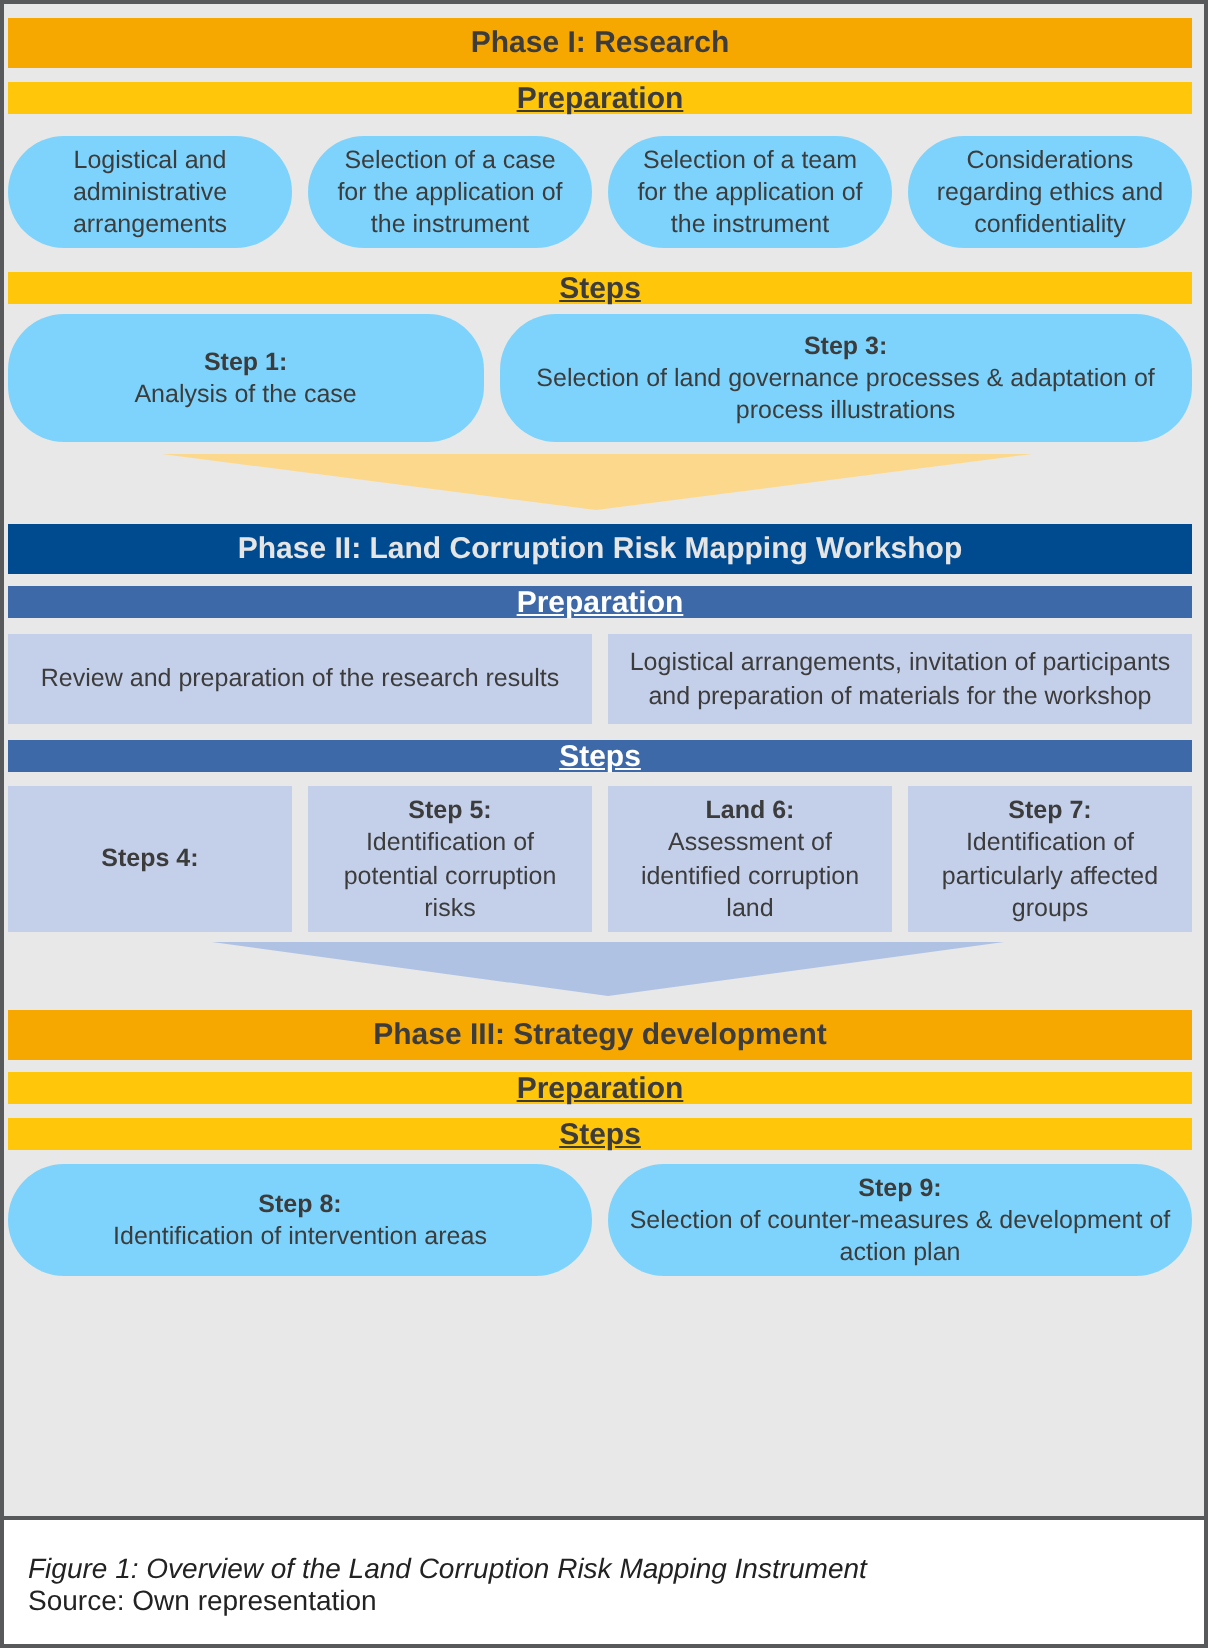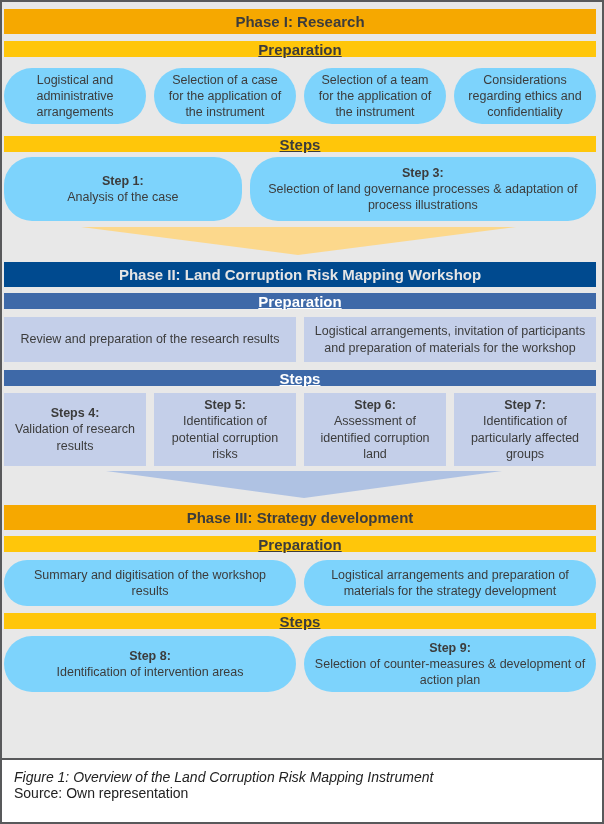--- a/index.html
+++ b/index.html
@@ -45,21 +45,21 @@
   .h45{height:45px;}
   .h73{height:73px;}
   .h46{height:46px;}
   .grow15{flex-grow:1.5;}
   .arrow-wrap{flex:0 0 auto;line-height:0;}
   .caption{
     flex:0 0 auto;height:64px;background:#FFFFFF;
     border-top:2px solid #58595B;
     padding:9px 23px 8px 12px;
     font-size:14px;color:#222222;
-    display:flex;flex-direction:column;justify-content:flex-start;
+    display:flex;flex-direction:column;justify-content:center;
   }
   .fig{font-style:italic;}
 </style>
 </head>
 <body>
 
 <div class="frame">
   <div class="diagram">
 
     <div class="bar phase-bar gold">
@@ -114,54 +114,45 @@
       <div class="box lblue h45">
         <span>Logistical arrangements, invitation of participants and preparation of materials for the workshop</span>
       </div>
     </div>
     <div class="bar sub-bar mdblue mt8">
       <span>Steps</span>
     </div>
     <div class="row mt7">
       <div class="box lblue h73">
         <div class="bt">Steps 4:</div>
-        <div>Validation of research results</div>
       </div>
       <div class="box lblue h73">
         <div class="bt">Step 5:</div>
         <div>Identification of potential corruption risks</div>
       </div>
       <div class="box lblue h73">
-        <div class="bt">Step 6:</div>
+        <div class="bt">Land 6:</div>
         <div>Assessment of identified corruption land</div>
       </div>
       <div class="box lblue h73">
         <div class="bt">Step 7:</div>
         <div>Identification of particularly affected groups</div>
       </div>
     </div>
     <div class="arrow-wrap mt5">
       <svg width="588" height="27" viewBox="0 0 588 27">
         <polygon points="102,0 498,0 300,27" fill="#AFC2E3"></polygon>
       </svg>
     </div>
 
     <div class="bar phase-bar gold mt7">
       <span>Phase III: Strategy development</span>
     </div>
     <div class="bar sub-bar yellow mt6">
       <span>Preparation</span>
-    </div>
-    <div class="row mt8">
-      <div class="box lyellow h46">
-        <span>Summary and digitisation of the workshop results</span>
-      </div>
-      <div class="box lyellow h46">
-        <span>Logistical arrangements and preparation of materials for the strategy development</span>
-      </div>
     </div>
     <div class="bar sub-bar yellow mt7">
       <span>Steps</span>
     </div>
     <div class="row mt7">
       <div class="box lyellow h56">
         <div class="bt">Step 8:</div>
         <div>Identification of intervention areas</div>
       </div>
       <div class="box lyellow h56">

